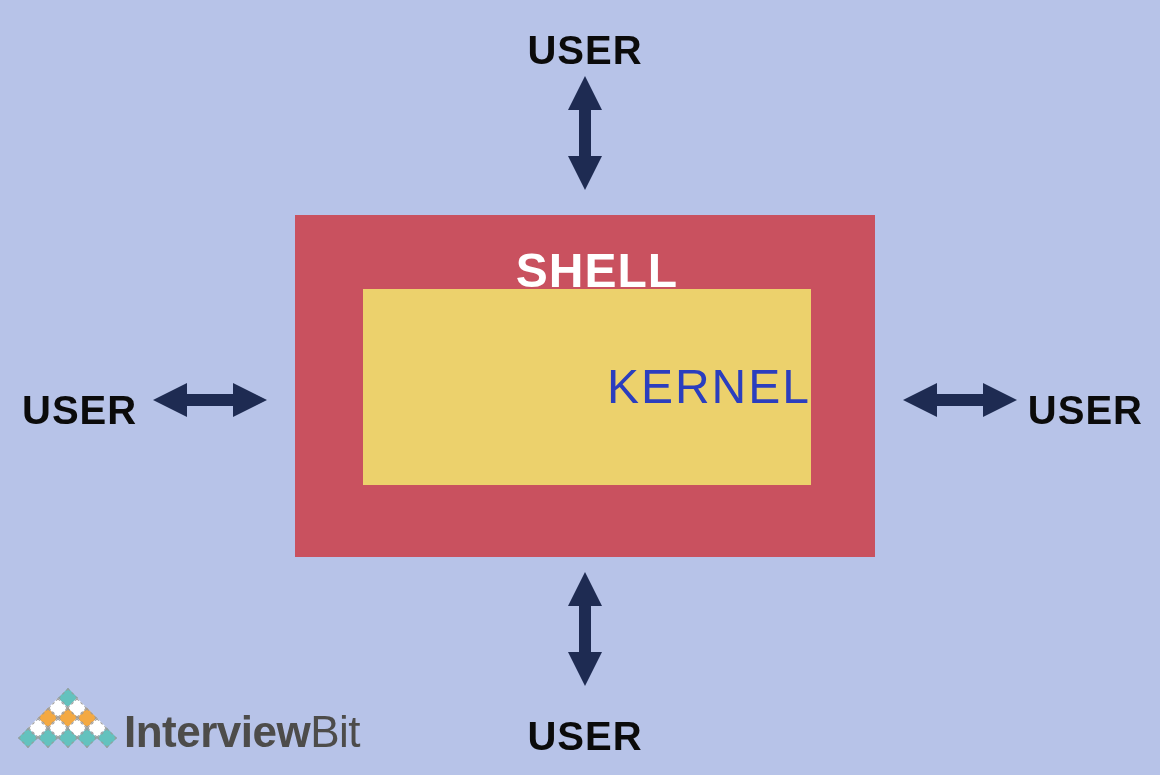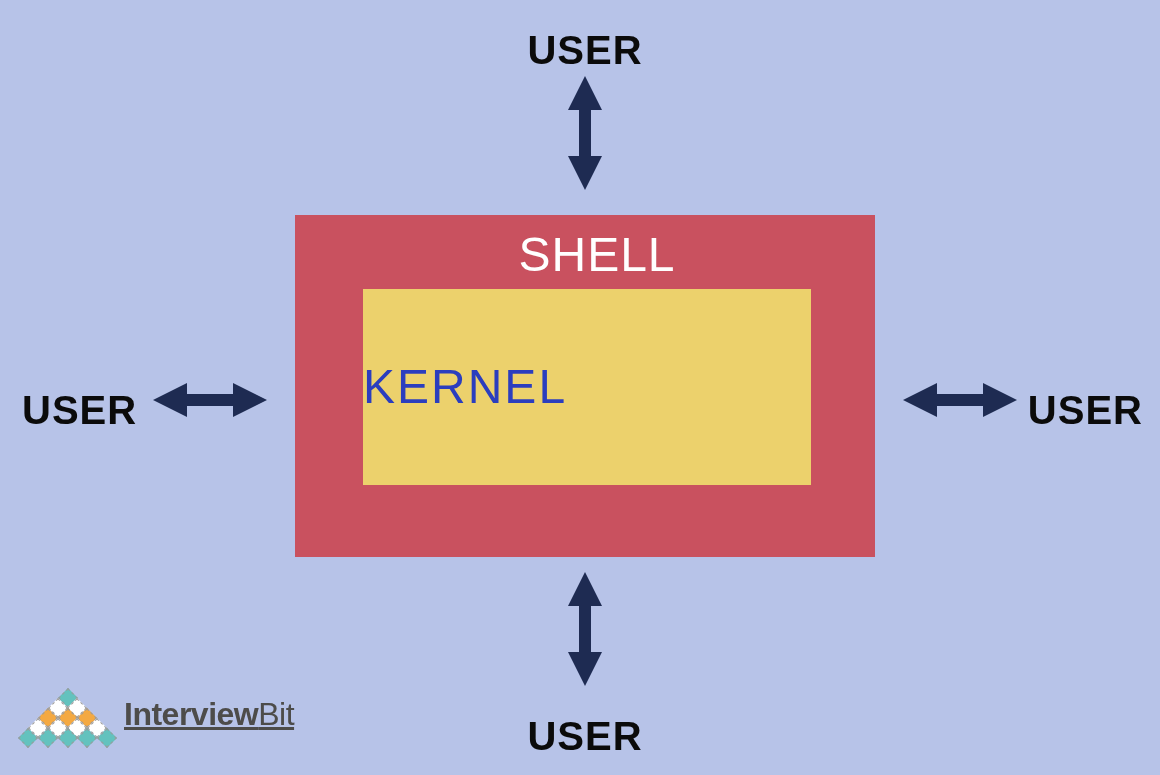--- a/index.html
+++ b/index.html
@@ -27,35 +27,35 @@
   .user-right  { top: 382px; right: 17px; }
 
   
   .shell-box {
     position: absolute;
     left: 295px; top: 215px;
     width: 580px; height: 342px;
     background: var(--shell-box);
   }
   .shell-label {
-    margin-top: 16px;
+    margin-top: 32px;
     text-align: center;
     font-size: 48px;
-    font-weight: 400;
+    font-weight: 700;
     letter-spacing: 1px;
     color: var(--shell-text);
     line-height: 1;
     padding-left: 24px;
   }
   .kernel-box {
     position: absolute;
     left: 68px; top: 74px;
     width: 448px; height: 196px;
     background: var(--kernel-box);
-    display: flex; align-items: center; justify-content: flex-start;
+    display: flex; align-items: center; justify-content: flex-end;
   }
   .kernel-label {
     font-size: 48px;
     font-weight: 400;
     letter-spacing: 2px;
     color: var(--kernel-text);
     line-height: 1;
   }
 
   
@@ -77,27 +77,26 @@
   .logo { position: absolute; left: 22px; top: 689px; width: 345px; height: 70px; }
   .pyramid { position: absolute; left: 0; top: 0; width: 93px; height: 62px; }
   .diamond {
     position: absolute;
     width: 14px; height: 14px;
     transform: rotate(45deg);
     border: 1px dashed #9b9b9b;
   }
   .logo-text {
     position: absolute;
-    left: 102px; top: 9px;
-    font-size: 32px;
+    left: 102px; top: 21px;
+    font-size: 44px;
     line-height: 1;
     color: var(--logo-text);
     white-space: nowrap;
     letter-spacing: -0.5px;
-    text-decoration: underline;
   }
   .brand-bold  { font-weight: 700; }
   .brand-light { font-weight: 400; }
 </style>
 </head>
 <body>
 
 <div class="stage">
 
   <div class="user-label user-top">USER</div>

